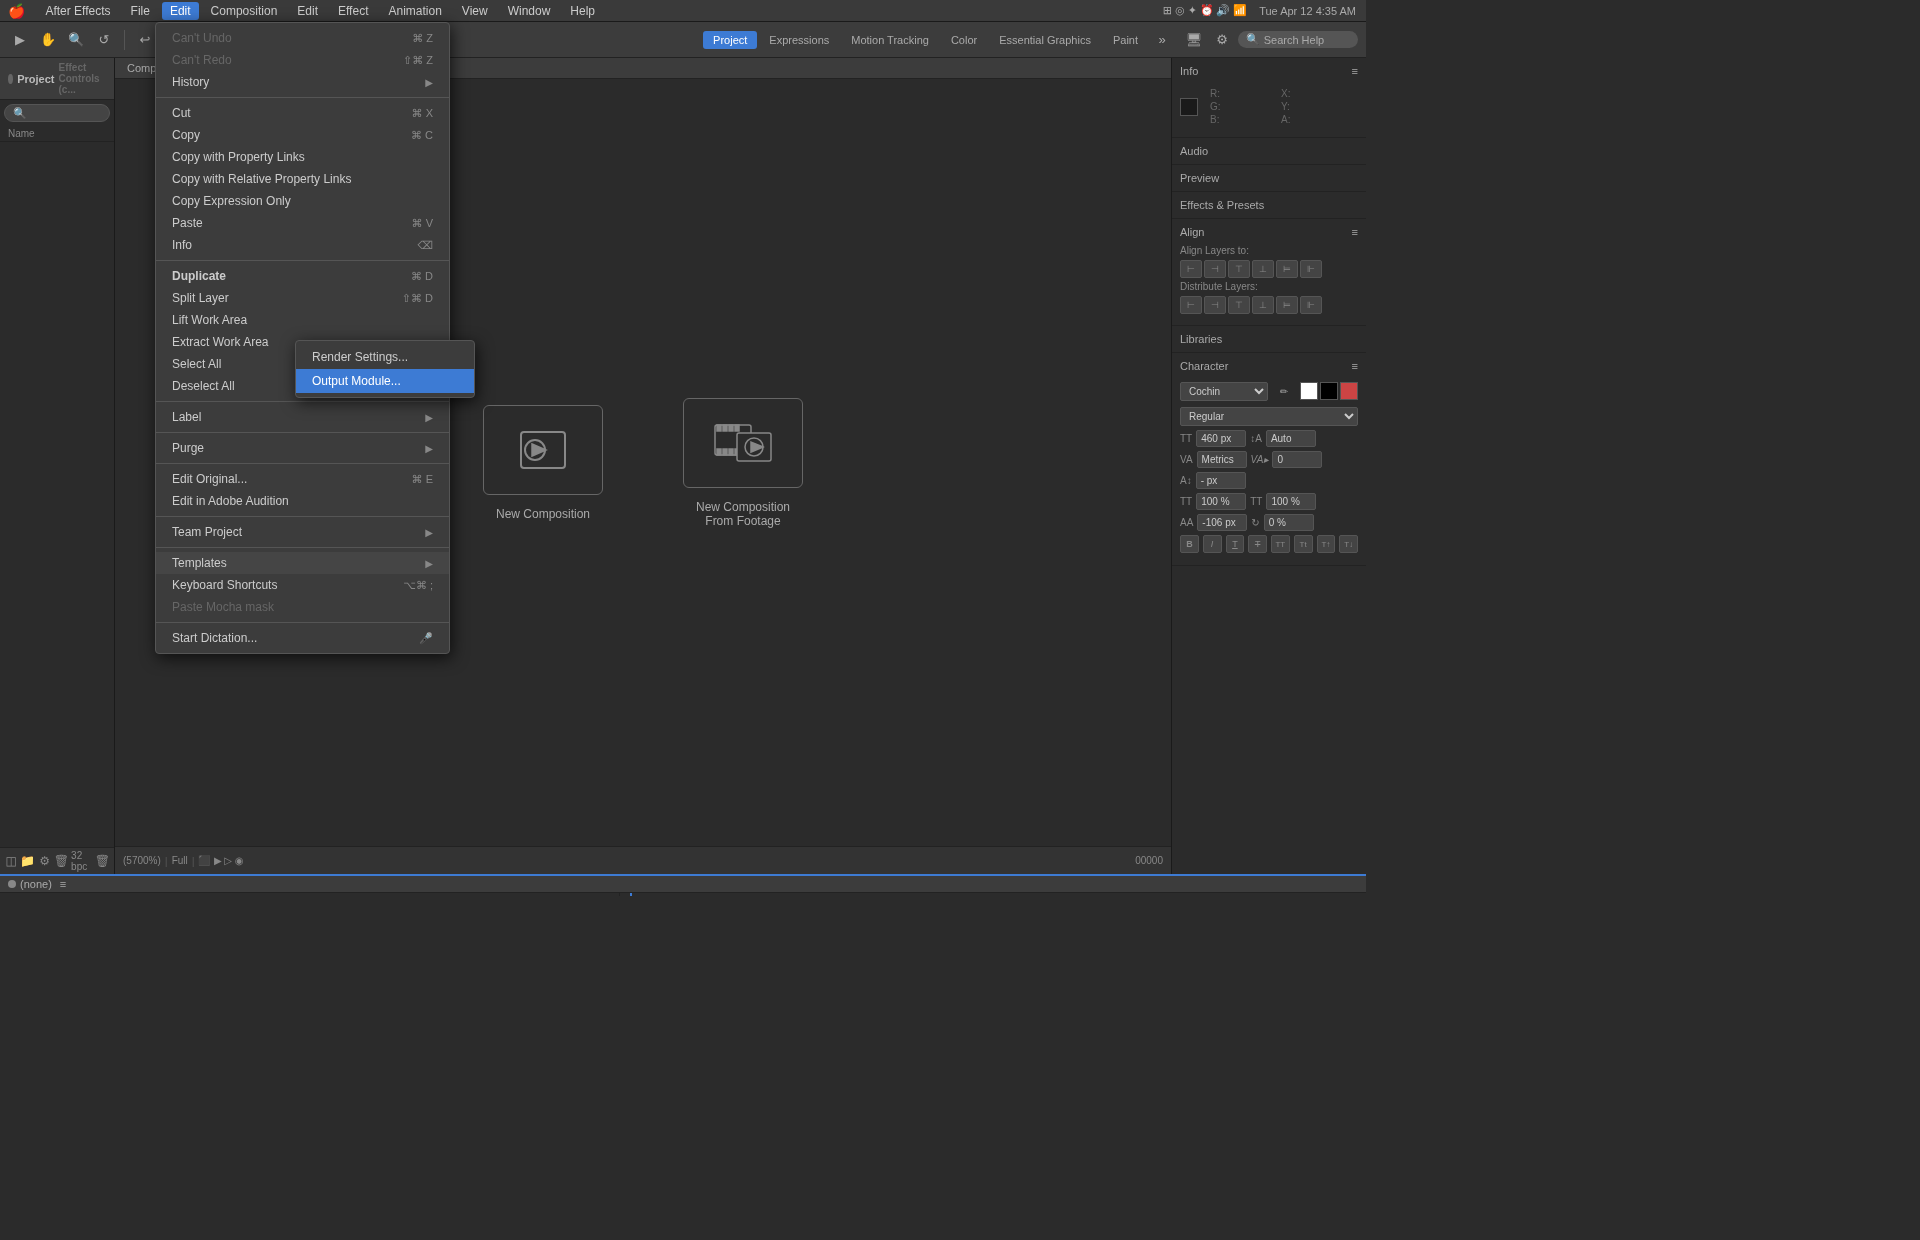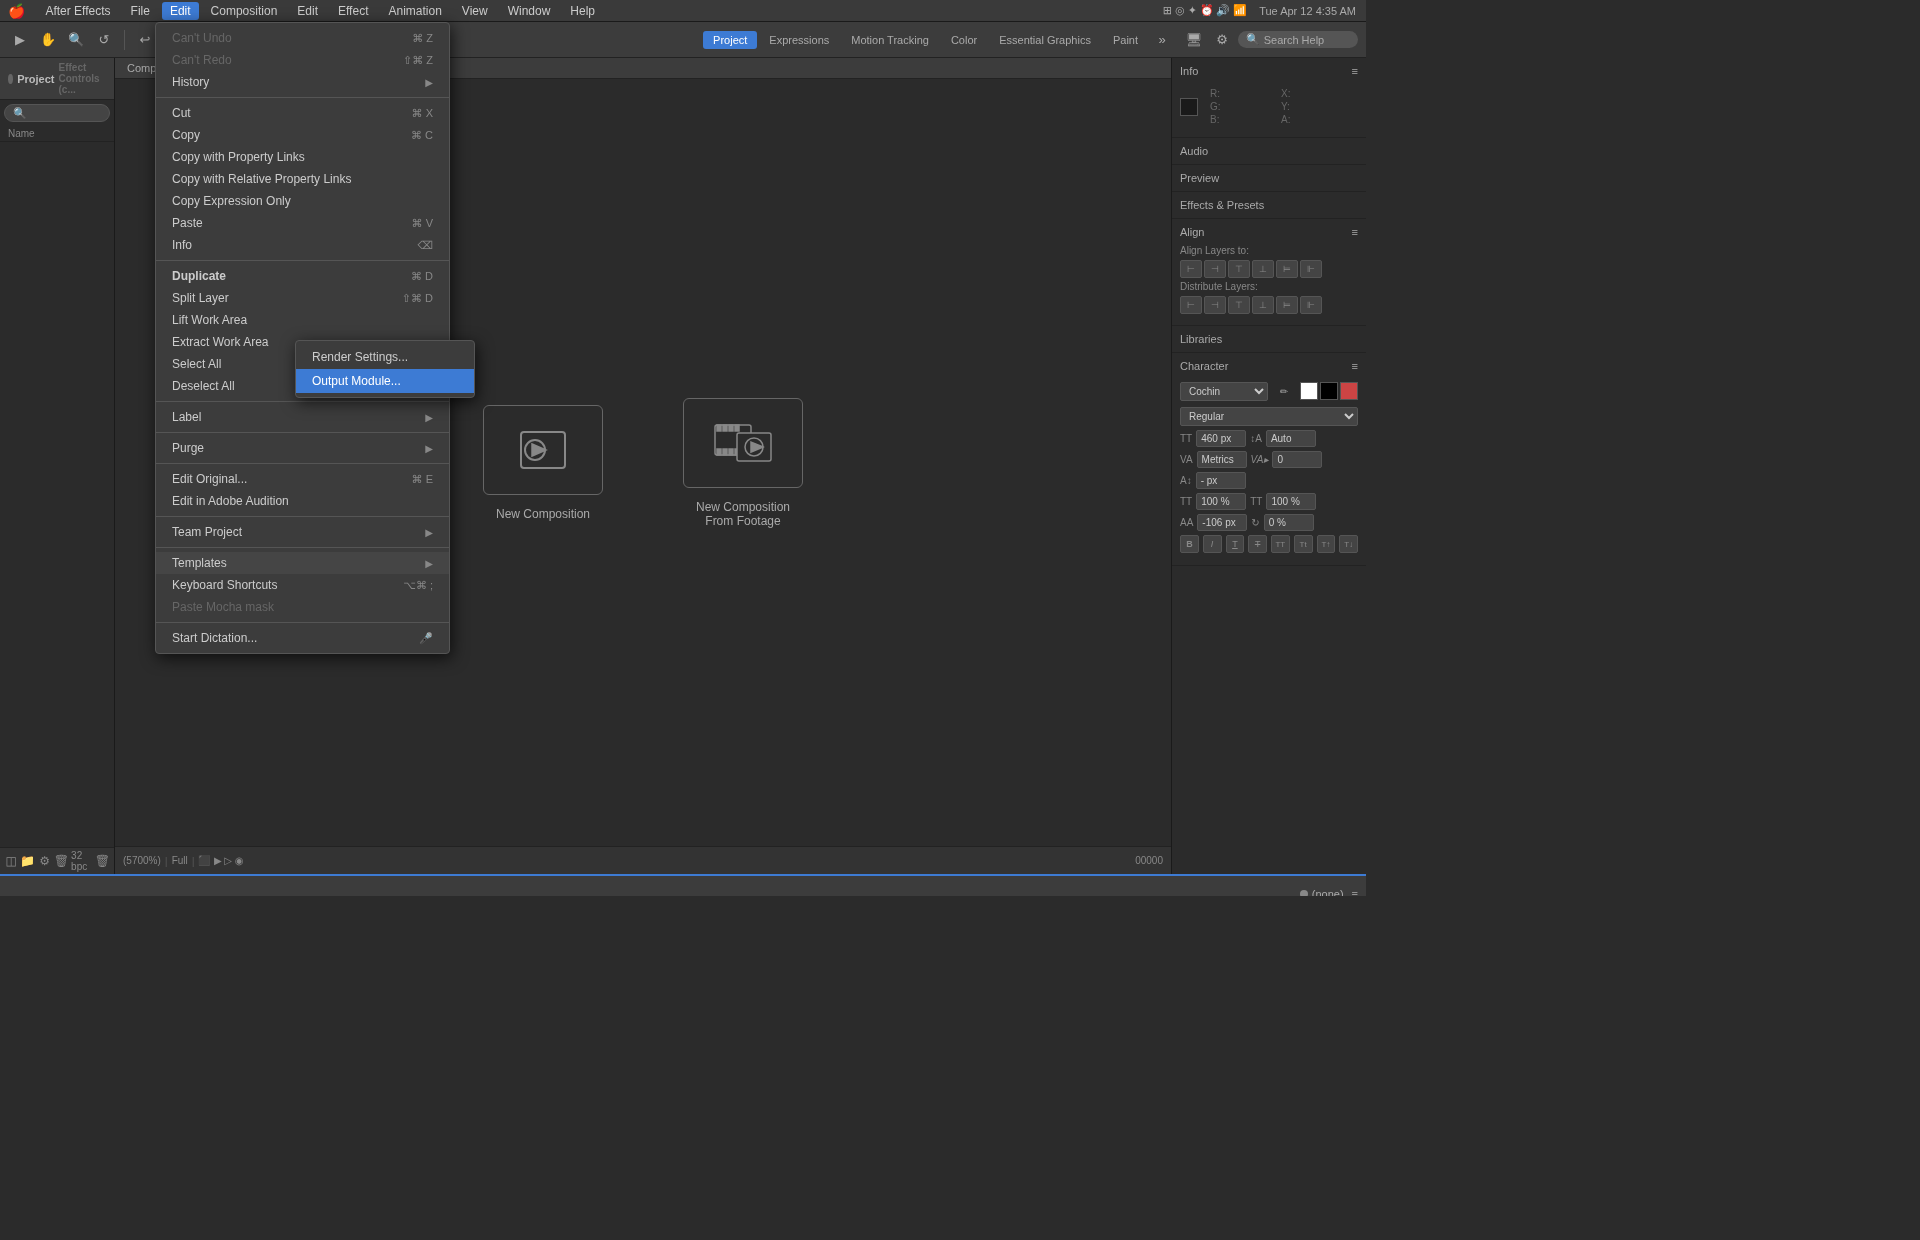--- a/index.html
+++ b/index.html
@@ -371,27 +371,26 @@
     .bottom-panel {
       height: 260px;
       background: #2b2b2b;
       border-top: 2px solid #3d7bd4;
       display: flex;
       flex-direction: column;
     }
     .timeline-header {
       display: flex;
       align-items: center;
-      padding: 12px 8px;
+      padding: 2px 8px;
       background: #3c3c3c;
       border-bottom: 1px solid #222;
       gap: 4px;
       font-size: 11px;
       color: #aaa;
-      justify-content: flex-end;
     }
     .timeline-close {
       width: 8px;
       height: 8px;
       border-radius: 50%;
       background: #888;
       cursor: pointer;
     }
     .timeline-main {
       display: flex;

